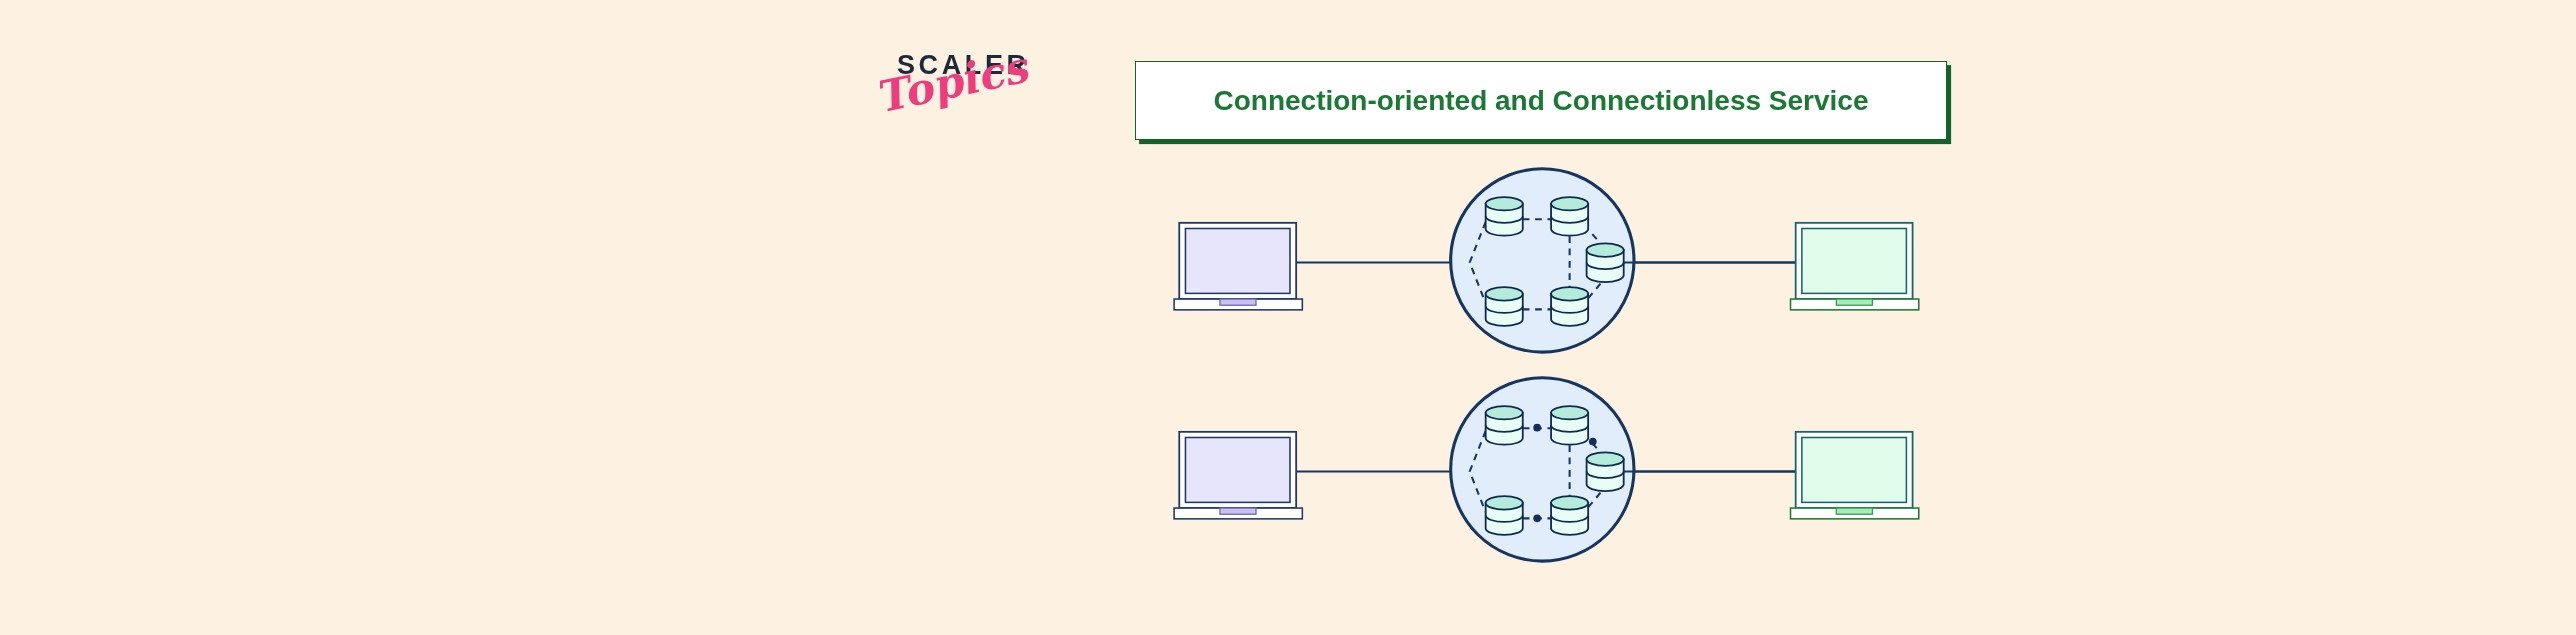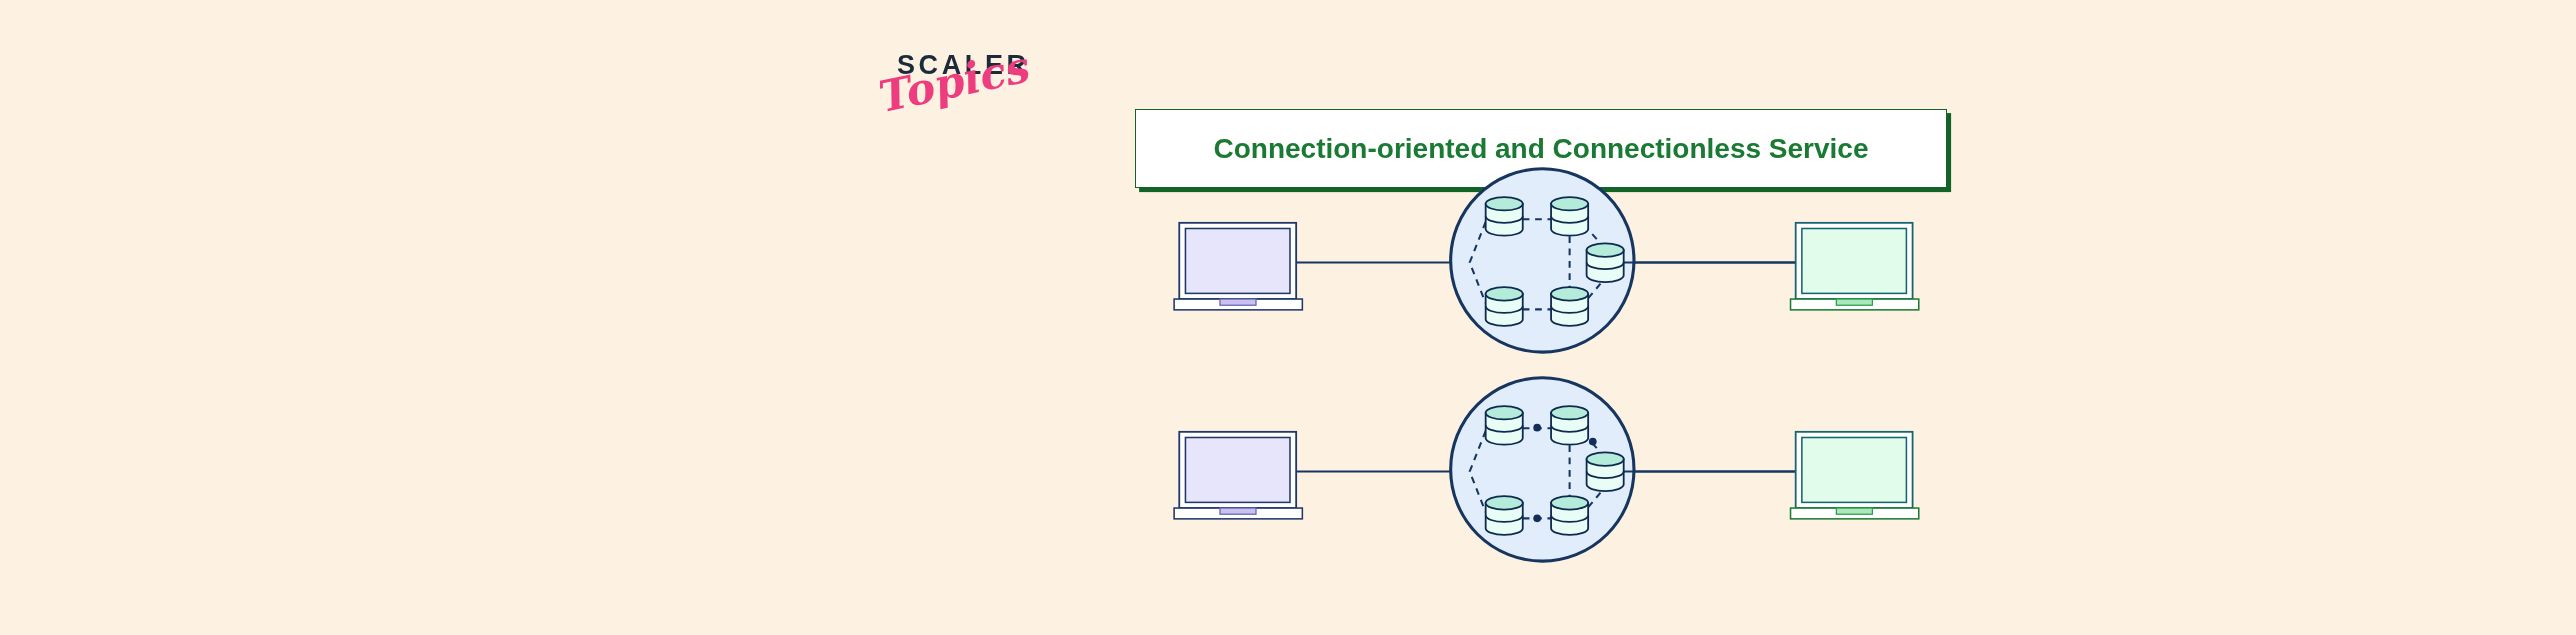--- a/index.html
+++ b/index.html
@@ -26,21 +26,21 @@
     transform:rotate(-12deg);
     transform-origin:30% 60%;
   }
   
   .title-box{
     position:absolute;left:1135px;top:61px;width:812px;height:79px;
     box-sizing:border-box;
     background:#ffffff;
     border:1.5px solid var(--c-title_border);
     box-shadow:4.1px 4.1px 0 0 var(--c-title_border);
-    display:flex;align-items:center;justify-content:center;margin-top:48px;
+    display:flex;align-items:center;justify-content:center;
   }
   .title-text{
     font-size:28px;font-weight:bold;
     color:var(--c-title_green);
     white-space:nowrap;
     font-family:"Liberation Sans",sans-serif;
   }
   
   .diagram{position:absolute;left:1170px;width:757px;height:196px;}
   .diagram.row1{top:165px;}

